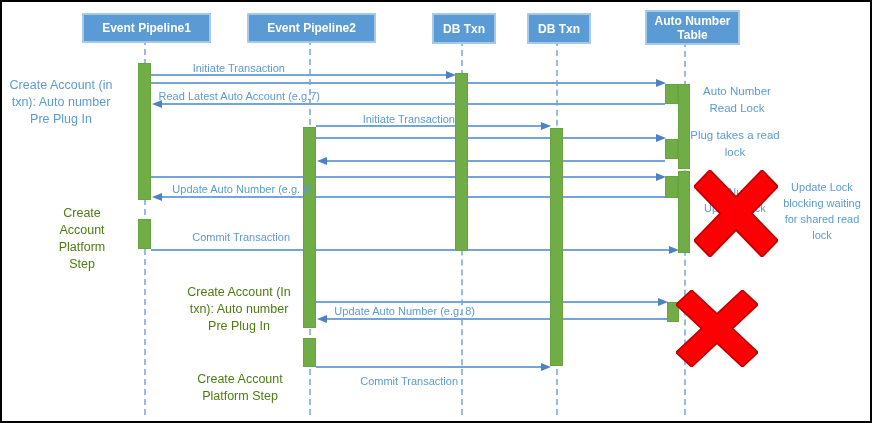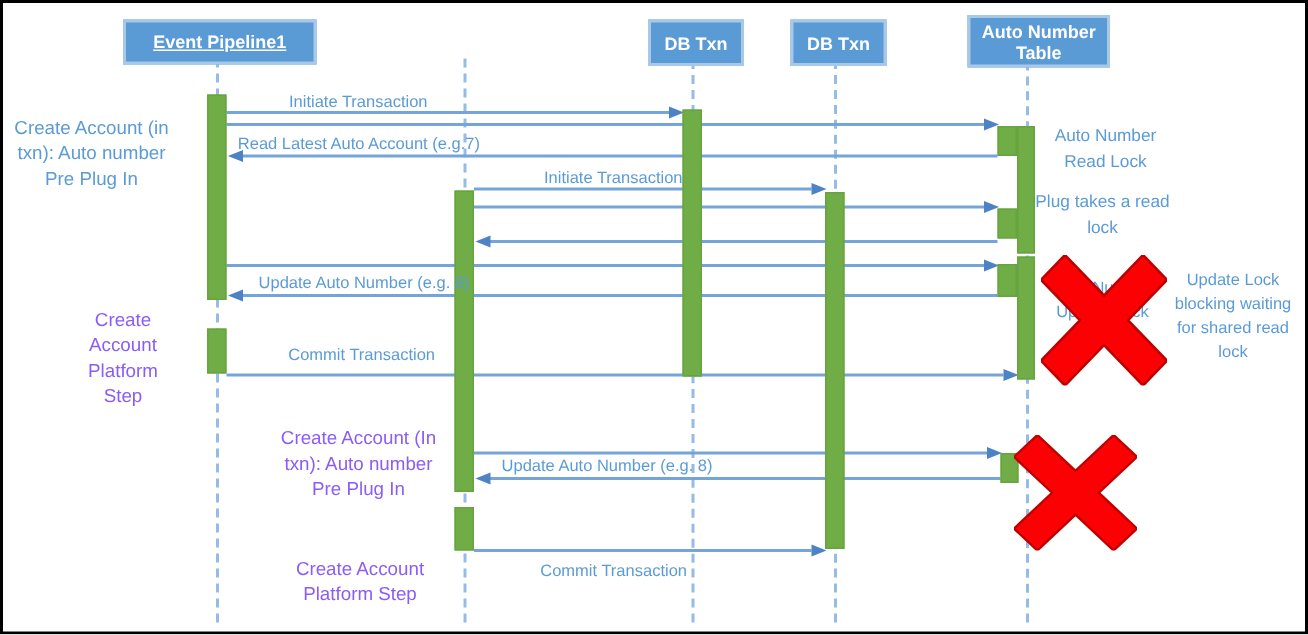--- a/index.html
+++ b/index.html
@@ -19,21 +19,21 @@
     color:#ffffff;font-weight:bold;font-size:12px;line-height:14px;
     display:flex;align-items:center;justify-content:center;text-align:center;
     white-space:pre-line;z-index:4;
   }
   .mlabel{
     position:absolute;color:#5B9BD5;font-size:11px;line-height:12px;text-align:right;
     white-space:pre-line;z-index:4;
   }
   .phase{
     position:absolute;font-size:12.5px;line-height:17px;text-align:center;
-    color:#8b5cf6;white-space:pre-line;z-index:4;
+    color:#4d7c0f;white-space:pre-line;z-index:4;
   }
   .phase.blue{color:#5B9BD5;}
   .note{
     position:absolute;color:#5B9BD5;font-size:11px;line-height:16px;text-align:center;
     white-space:pre-line;z-index:4;
   }
   .note.tall{line-height:15px;}
   .note.wide{font-size:11.5px;line-height:17px;}
   .xmark{position:absolute;z-index:5;}
 </style>
@@ -90,21 +90,22 @@
   <div class="bar" style="left:303px;top:338px;width:13px;height:29px;"></div>
   <div class="bar" style="left:455px;top:73px;width:13px;height:178px;"></div>
   <div class="bar" style="left:550px;top:128px;width:13px;height:238px;"></div>
   <div class="bar" style="left:678px;top:84px;width:12px;height:85px;"></div>
   <div class="bar" style="left:678px;top:171px;width:12px;height:82px;"></div>
   <div class="bar" style="left:665px;top:84px;width:13px;height:20px;"></div>
   <div class="bar" style="left:665px;top:139px;width:13px;height:20px;"></div>
   <div class="bar" style="left:665px;top:176px;width:13px;height:22px;"></div>
   <div class="bar" style="left:667px;top:302px;width:12px;height:20px;"></div>
 
-  <div class="participant" style="left:82px;top:13px;width:125px;height:26px;text-decoration:underline;">Event Pipeline1</div>
+  <div class="participant" style="left:82px;top:13px;width:125px;height:26px;">Event Pipeline1</div>
+  <div class="participant" style="left:247px;top:13px;width:125px;height:26px;">Event Pipeline2</div>
   <div class="participant" style="left:432px;top:13px;width:60px;height:27px;">DB Txn</div>
   <div class="participant" style="left:527px;top:13px;width:60px;height:27px;">DB Txn</div>
   <div class="participant" style="left:645px;top:10px;width:91px;height:31px;">Auto Number
 Table</div>
 
   <div class="mlabel" style="left:155px;top:62px;width:130px;">Initiate Transaction</div>
   <div class="mlabel" style="left:152px;top:90px;width:168px;">Read Latest Auto Account (e.g.7)</div>
   <div class="mlabel" style="left:330px;top:113px;width:125px;">Initiate Transaction</div>
   <div class="mlabel" style="left:153px;top:183px;width:160px;">Update Auto Number (e.g. 8)</div>
   <div class="mlabel" style="left:160px;top:231px;width:130px;">Commit Transaction</div>

